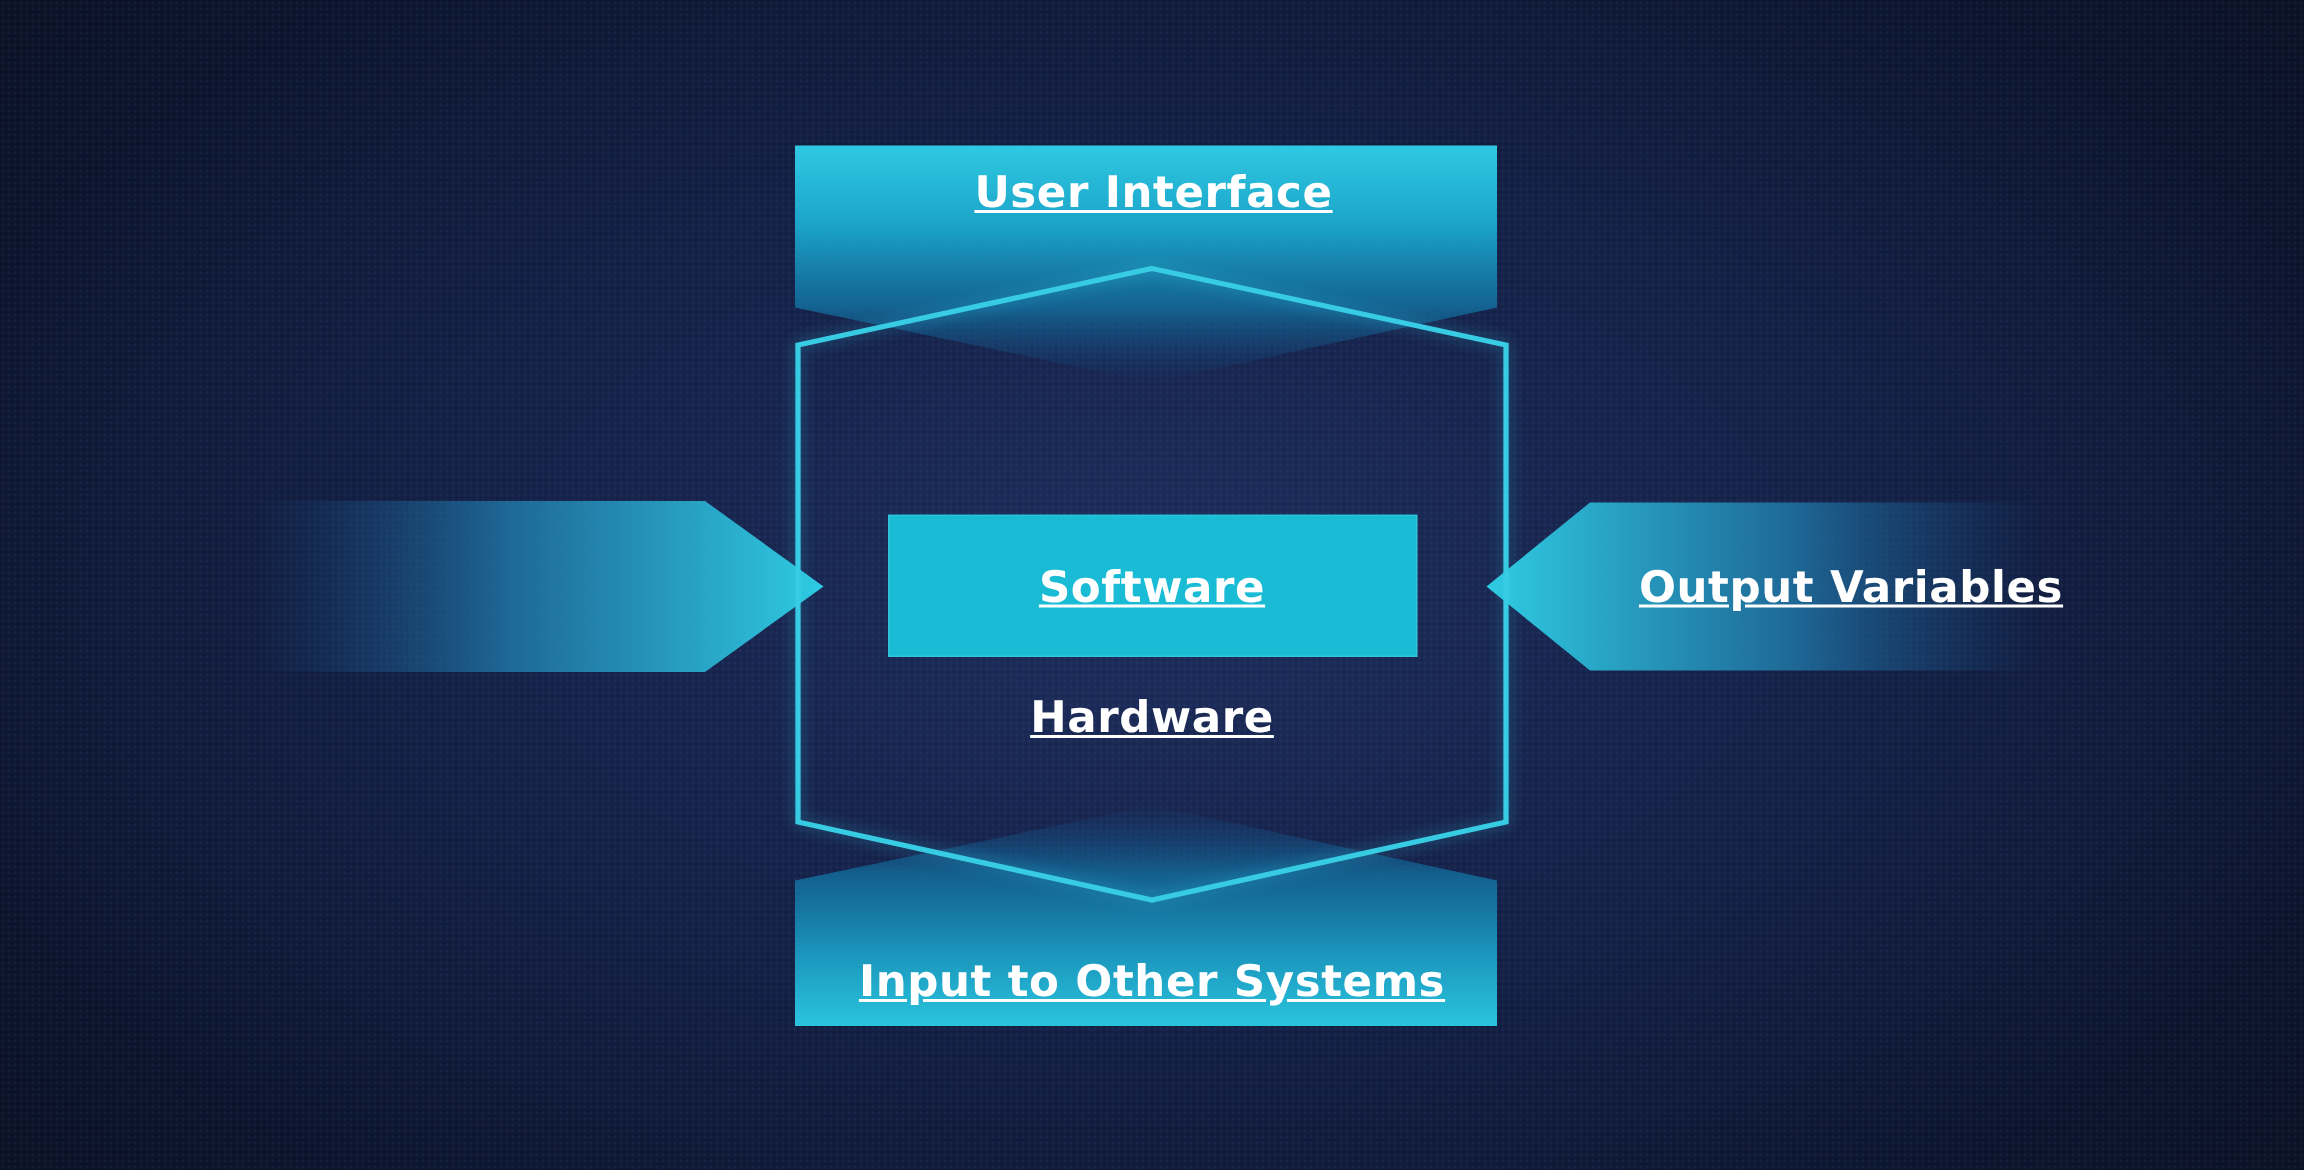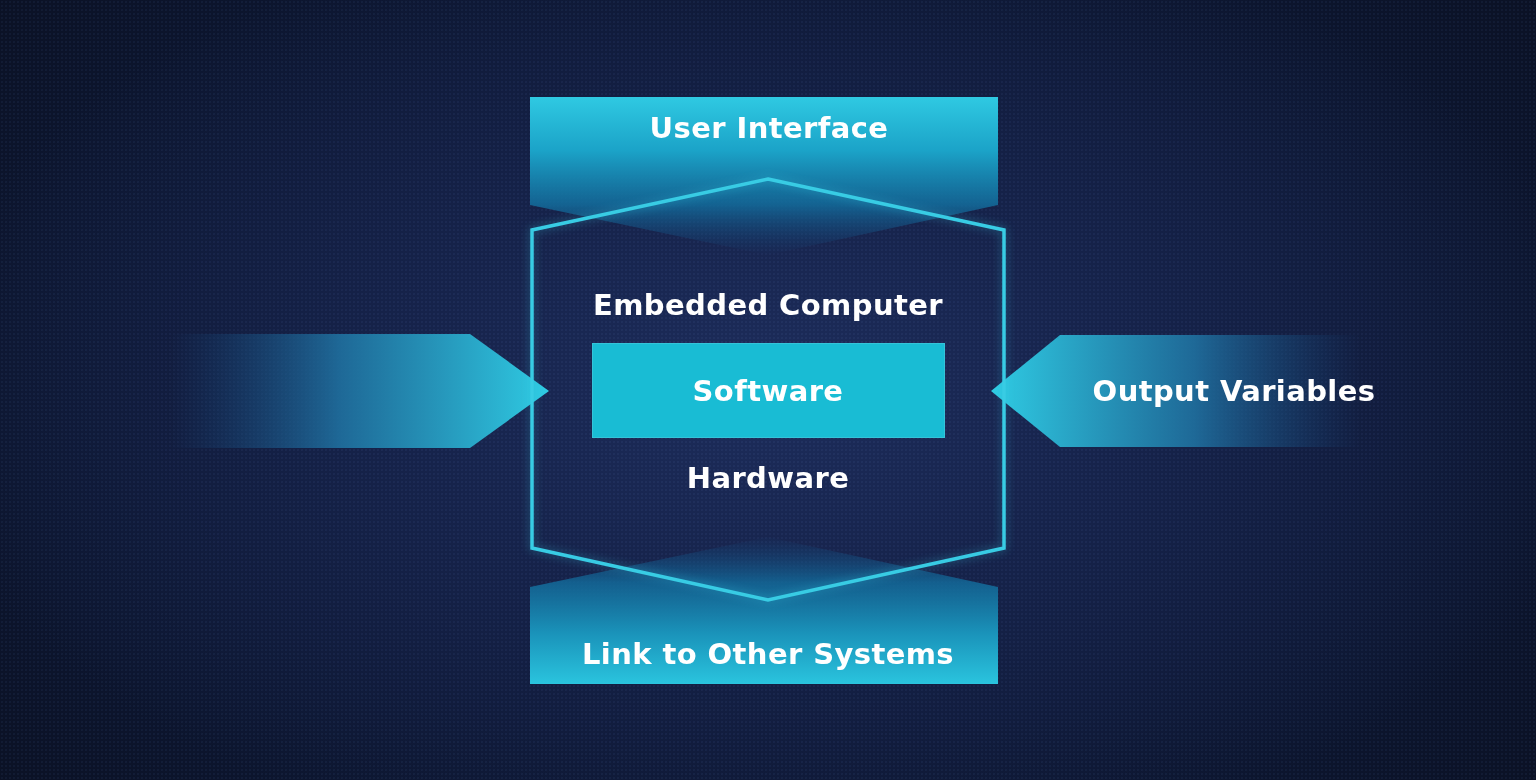--- a/index.html
+++ b/index.html
@@ -21,20 +21,21 @@
   svg.shapes{position:absolute;left:0;top:0;}
   .label{
     position:absolute;
     transform:translate(-50%,-50%);
     color:#ffffff;
     font-weight:700;
     font-size:29px;
     letter-spacing:0.4px;
     white-space:nowrap;
     text-align:left;
+    text-decoration:underline;
   }
   .software-box{
     position:absolute;
     left:592px;top:343px;width:353px;height:95px;
     background:#19bcd4;
     box-shadow:inset 0 0 0 1px rgba(255,255,255,0.12);
   }
   
   .lbl-user-interface{left:769px;top:128px;}
   .lbl-embedded{left:768px;top:305px;}
@@ -89,23 +90,22 @@
 
     <polygon points="1361,335 1060,335 991,391 1060,447 1361,447" fill="url(#gRight)"></polygon>
 
     <polygon points="768,179 1004,230 1004,548 768,600 532,548 532,230" fill="none" stroke="#38cce4" stroke-width="3.5" stroke-linejoin="miter" style="filter:drop-shadow(0 0 5px rgba(56,204,228,0.45));"></polygon>
   </svg>
 
   <div class="software-box"></div>
 
   <div class="label lbl-user-interface">User Interface</div>
 
-  <div class="label lbl-embedded">Embedded Computer</div>
 
   <div class="label lbl-hardware">Hardware</div>
 
   <div class="label lbl-software">Software</div>
 
-  <div class="label lbl-link">Link to Other Systems</div>
+  <div class="label lbl-link">Input to Other Systems</div>
 
 
   <div class="label lbl-output">Output Variables</div>
 </div>
 
 </body></html>

